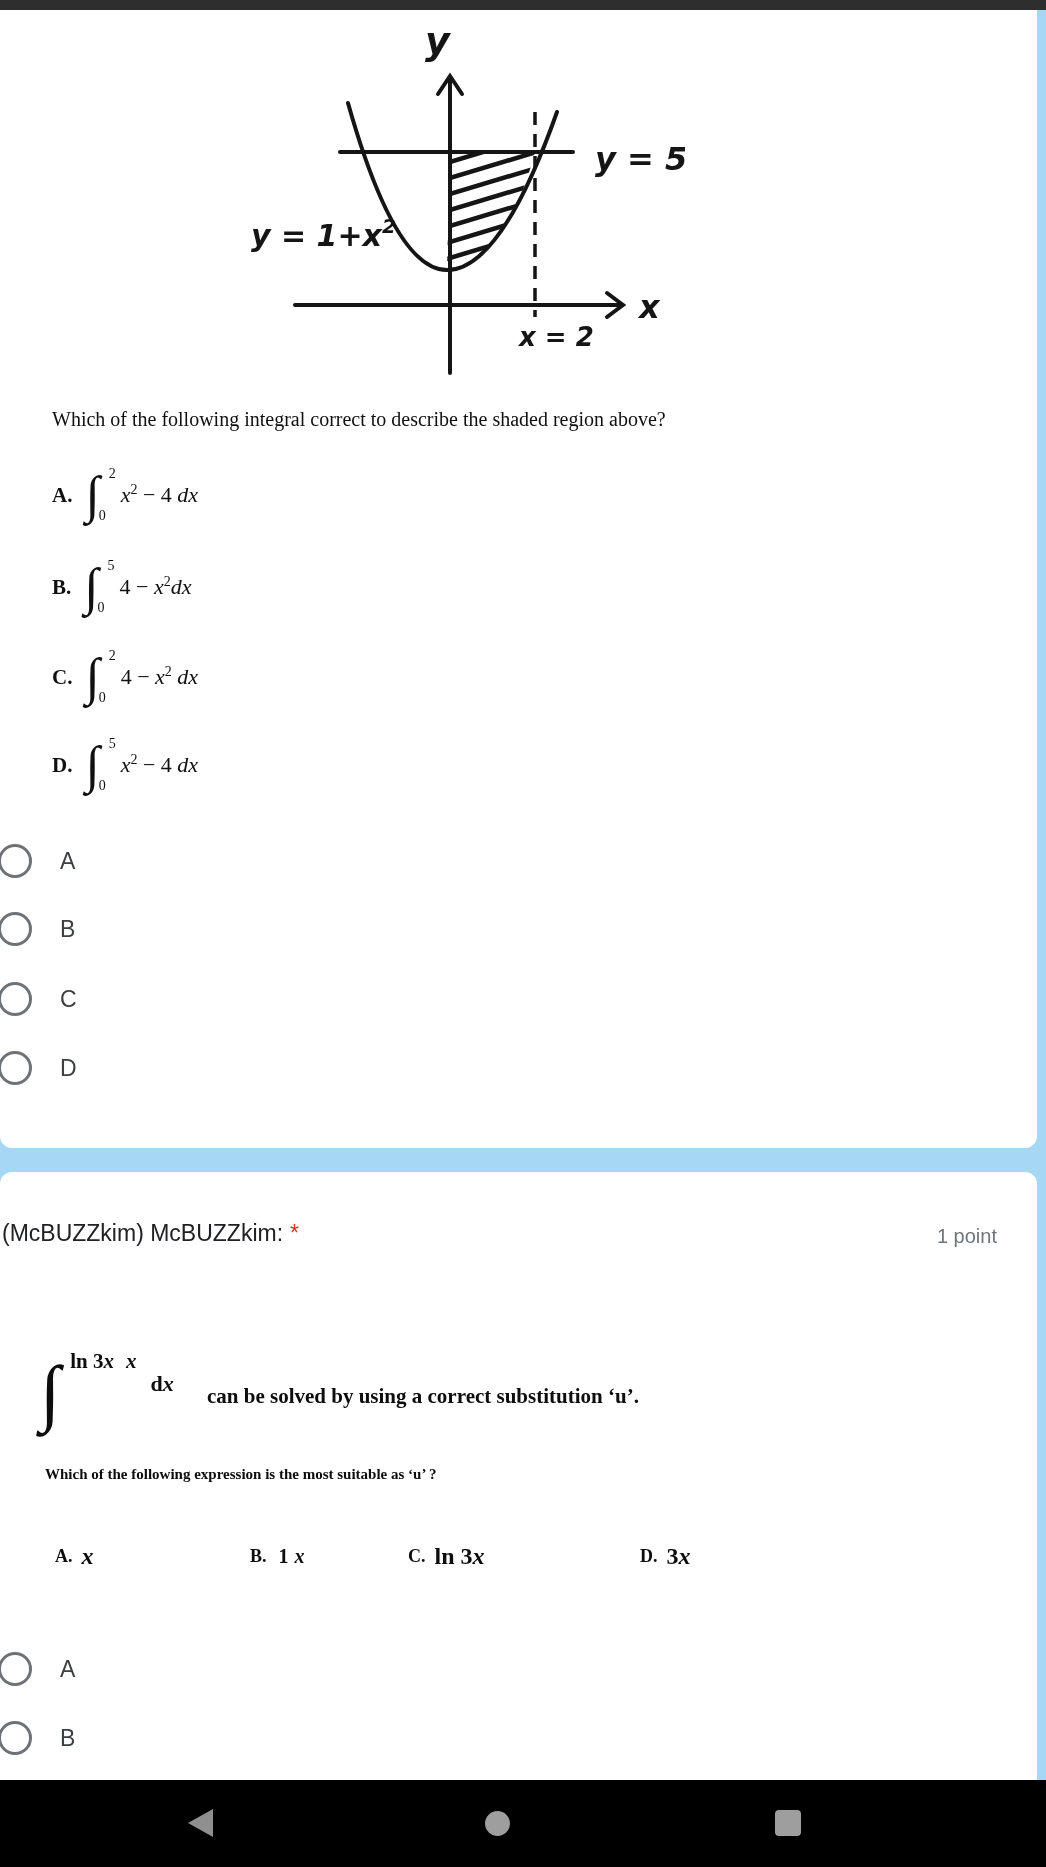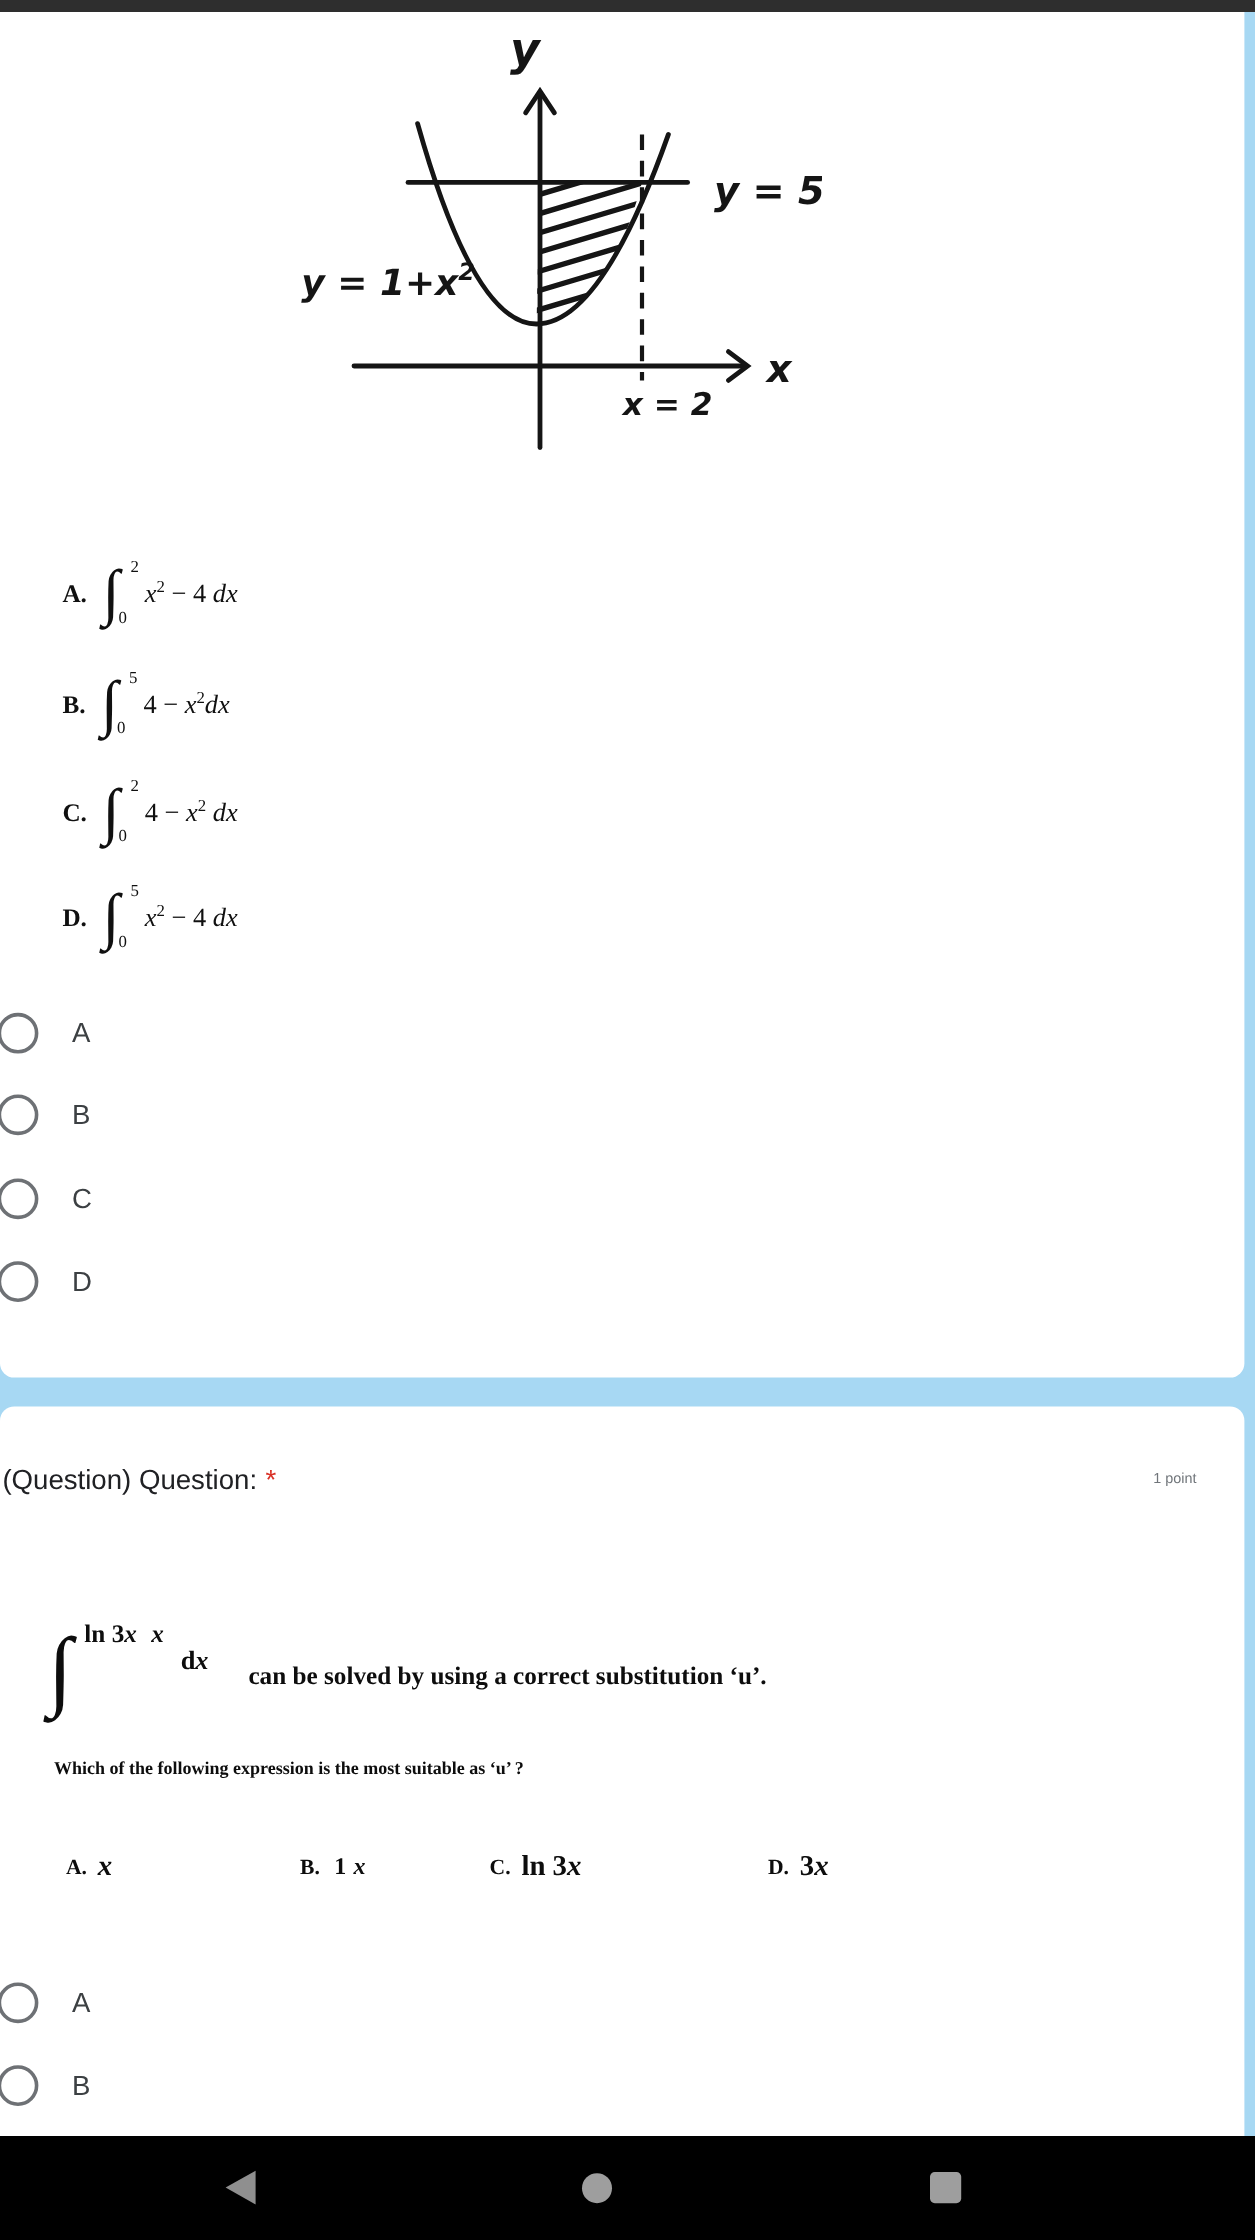--- a/index.html
+++ b/index.html
@@ -25,21 +25,21 @@
   .expr{font-size:22px;white-space:pre;}
   .expr sup{font-size:14px;}
   .it{font-style:italic;}
   .radio-row{position:absolute;left:0;height:34px;}
   .radio-circle{position:absolute;left:-2px;top:0;box-sizing:border-box;width:34px;height:34px;
                 border:3px solid #6e7175;border-radius:50%;background:#fff;}
   .radio-label{position:absolute;left:60px;top:50%;transform:translateY(-50%);
                font-size:23px;color:#3c4043;}
   .q2-header{position:absolute;left:2px;top:48px;font-size:23px;color:#202124;}
   .req{color:#d93025;margin-left:7px;}
-  .points{position:absolute;right:40px;top:53px;font-size:12px;color:#70757a;}
+  .points{position:absolute;right:40px;top:53px;font-size:20px;color:#70757a;}
   .serifb{font-family:"Liberation Serif",serif;font-weight:bold;color:#0d0d0d;}
   .q2-int{position:absolute;left:40px;top:181px;display:flex;align-items:flex-start;}
   .q2-int .big-int{font-size:74px;line-height:1;font-family:"Liberation Serif",serif;font-weight:normal;
                    color:#0d0d0d;margin-top:2px;}
   .frac{display:inline-block;text-align:left;margin-left:6px;margin-top:-4px;}
   .frac .num,.frac .den{font-size:21px;padding:0 4px;}
   .frac .bar{border-top:2.5px solid #0d0d0d;margin:3px 0 4px 0;}
   .q2-int .diff{font-size:22px;margin-left:10px;margin-top:18px;}
   .q2-statement{position:absolute;left:207px;top:212px;font-size:21px;}
   .q2-prompt{position:absolute;left:45px;top:294px;font-size:15px;}
@@ -96,20 +96,21 @@
         <line x1="238" y1="262" x2="335" y2="233"></line>
       </g>
 
       <text x="220" y="42" font-size="38">y</text>
       <text x="434" y="306" font-size="32">x</text>
       <text x="390" y="158" font-size="32">y = 5</text>
       <text x="46" y="234" font-size="30"><tspan>y = 1+x</tspan><tspan dy="-13" font-size="20">2</tspan></text>
       <text x="314" y="334" font-size="26">x = 2</text>
     </svg>
 
+    <div class="q1-prompt">Which of the following integral correct to describe the shaded region above?</div>
 
     <div id="q1-options">
         <div class="q1-opt" style="top: 449px;">
           <span class="opt-letter">A.</span>
           <span class="int">
             <span class="int-sign">∫</span>
             <span class="int-b">
               <span class="iu">2</span>
               <span class="il">0</span>
             </span>
@@ -165,21 +166,21 @@
         </div>
         <div class="radio-row" style="top: 1041px; width: 200px;">
           <span class="radio-circle"></span>
           <span class="radio-label">D</span>
         </div>
       </div>
   </div>
 
   <div class="card card2">
     <div class="q2-header">
-      <span>(Question) Question:</span><span class="req">*</span>
+      <span>(McBUZZkim) McBUZZkim:</span><span class="req">*</span>
     </div>
     <div class="points">1 point</div>
 
     <div class="q2-int serifb">
       <span class="big-int">∫</span>
       <span class="frac">
         <span class="num" id="q2i-num"><span>ln 3</span><span class="it">x</span></span>
         <span class="bar"></span>
         <span class="den" id="q2i-den"><span class="it">x</span></span>
       </span>

